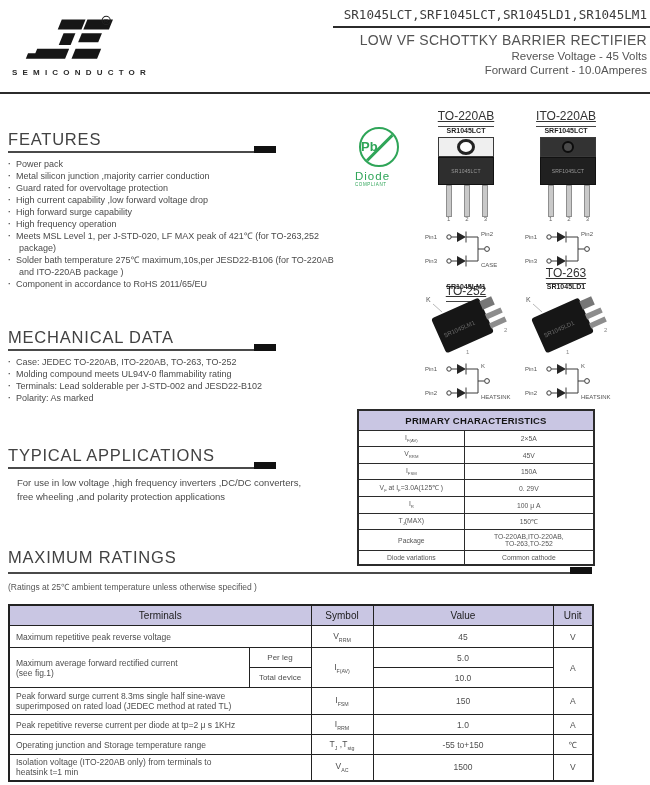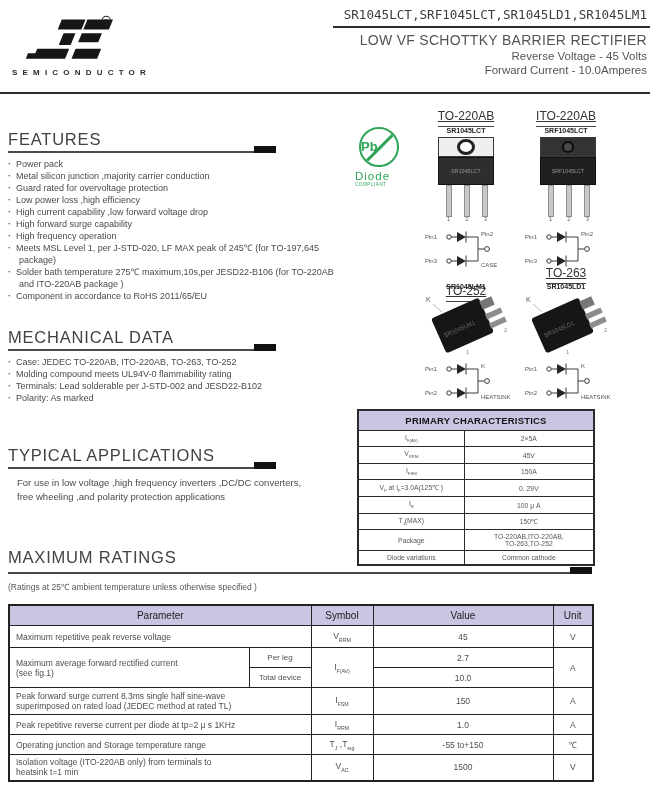--- a/index.html
+++ b/index.html
@@ -129,25 +129,24 @@
   <div class="head-rule"></div>
 
   <h2 class="sec-h" style="top:130px">FEATURES</h2>
   <div class="sec-rule" style="left:8px; top:151px; width:268px">
       <span class="sq"></span>
     </div>
   <ul class="blist" style="top:158px">
     <li>Power pack</li>
     <li>Metal silicon junction ,majority carrier conduction</li>
     <li>Guard rated for overvoltage protection</li>
-    <li>Low power loss ,high efficiency</li>
     <li>High current capability ,low forward voltage drop</li>
     <li>High forward surge capability</li>
     <li>High frequency operation</li>
-    <li>Meets MSL Level 1, per J-STD-020, LF MAX peak of 245℃ (for TO-197,645 package)</li>
+    <li>Meets MSL Level 1, per J-STD-020, LF MAX peak of 421℃ (for TO-263,252 package)</li>
     <li>Solder bath temperature 275℃ maximum,10s,per JESD22-B106 (for TO-220AB and ITO-220AB package )</li>
     <li>Component in accordance to RoHS 2011/65/EU</li>
   </ul>
 
   <div class="rohs">
     <div class="rohs-circle">
       <div class="rohs-slash"></div>
       <div class="rohs-pb">Pb</div>
     </div>
     <div class="rohs-name">Diode</div>
@@ -379,39 +378,39 @@
   <table class="mr-table">
     <colgroup>
         <col style="width:240px">
         <col style="width:62px">
         <col style="width:62px">
         <col style="width:180px">
         <col style="width:40px">
       </colgroup>
     <thead>
       <tr>
-        <th colspan="2">Parameter</th>
+        <th colspan="2">Terminals</th>
         <th>Symbol</th>
         <th>Value</th>
         <th>Unit</th>
       </tr>
     </thead>
     <tbody>
       <tr style="height:22px">
         <td colspan="2" class="p">Maximum repetitive peak reverse voltage</td>
         <td class="s"><span>V</span><sub>RRM</sub></td>
         <td class="v">45</td>
         <td class="u">V</td>
       </tr>
       <tr style="height:20px">
         <td rowspan="2" class="p">Maximum average forward rectified current
 (see fig.1)</td>
         <td class="sub">Per leg</td>
         <td rowspan="2" class="s"><span>I</span><sub>F(AV)</sub></td>
-        <td class="v">2.7</td>
+        <td class="v">5.0</td>
         <td rowspan="2" class="u">A</td>
       </tr>
       <tr style="height:20px">
         <td class="sub">Total device</td>
         <td class="v">10.0</td>
       </tr>
       <tr style="height:27px">
         <td colspan="2" class="p">Peak forward surge current 8.3ms single half sine-wave
 superimposed on rated load (JEDEC method at rated TL)</td>
         <td class="s"><span>I</span><sub>FSM</sub></td>

